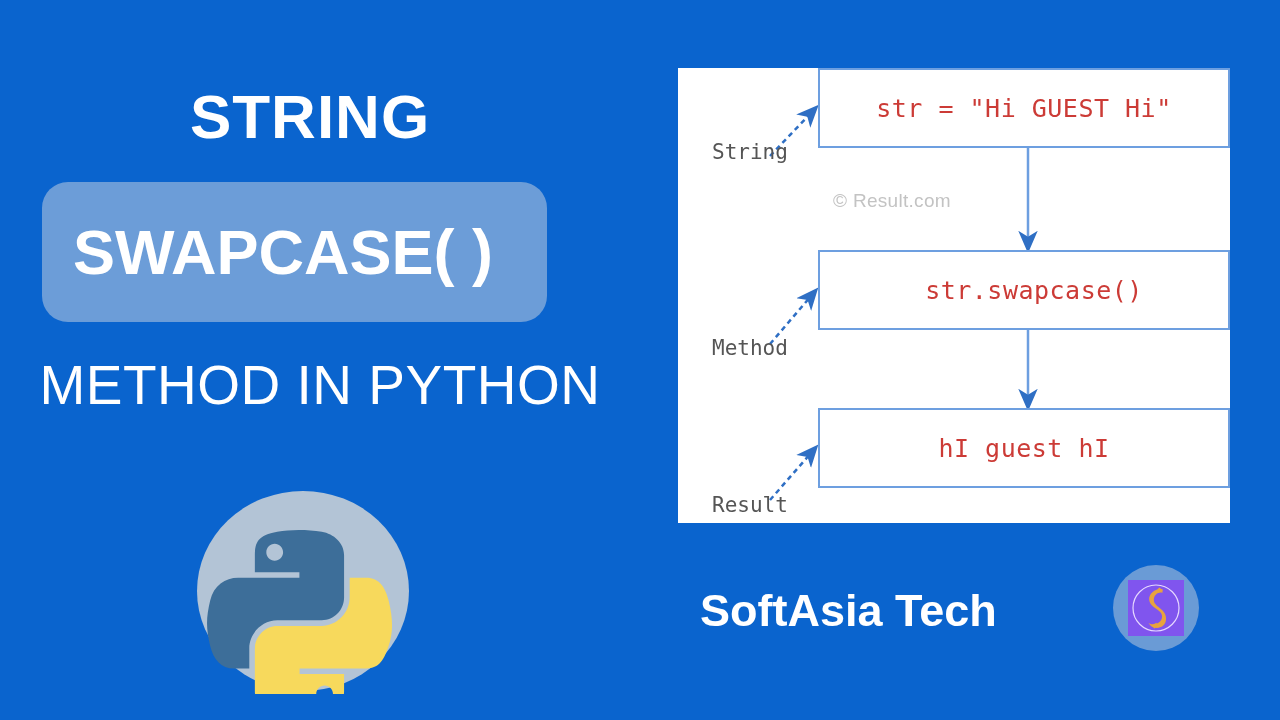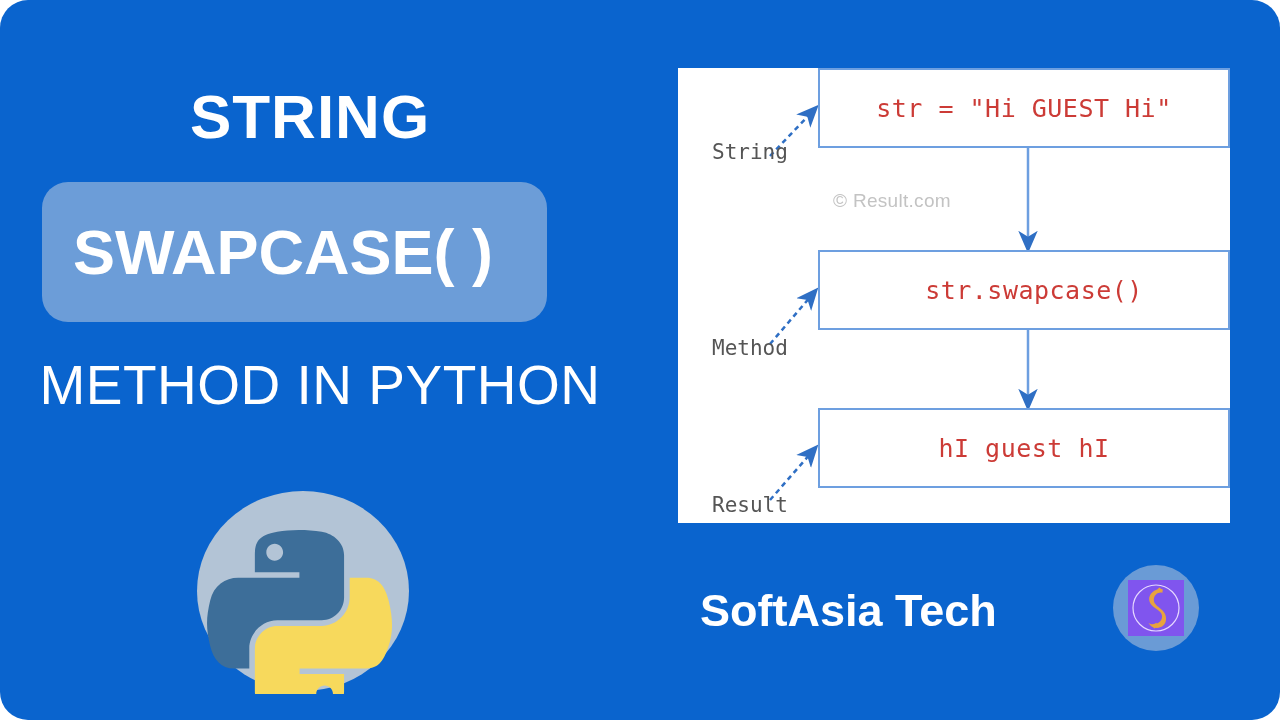--- a/index.html
+++ b/index.html
@@ -11,21 +11,20 @@
     width: 1280px;
     height: 720px;
     overflow: hidden;
     font-family: "Liberation Sans", sans-serif;
   }
   #slide {
     position: relative;
     width: 1280px;
     height: 720px;
     background: #0a64ce;
-    border-radius: 28px;
   }
 
   
   .title-line-1 {
     position: absolute;
     left: 0;
     top: 86px;
     width: 620px;
     text-align: center;
     color: #ffffff;

